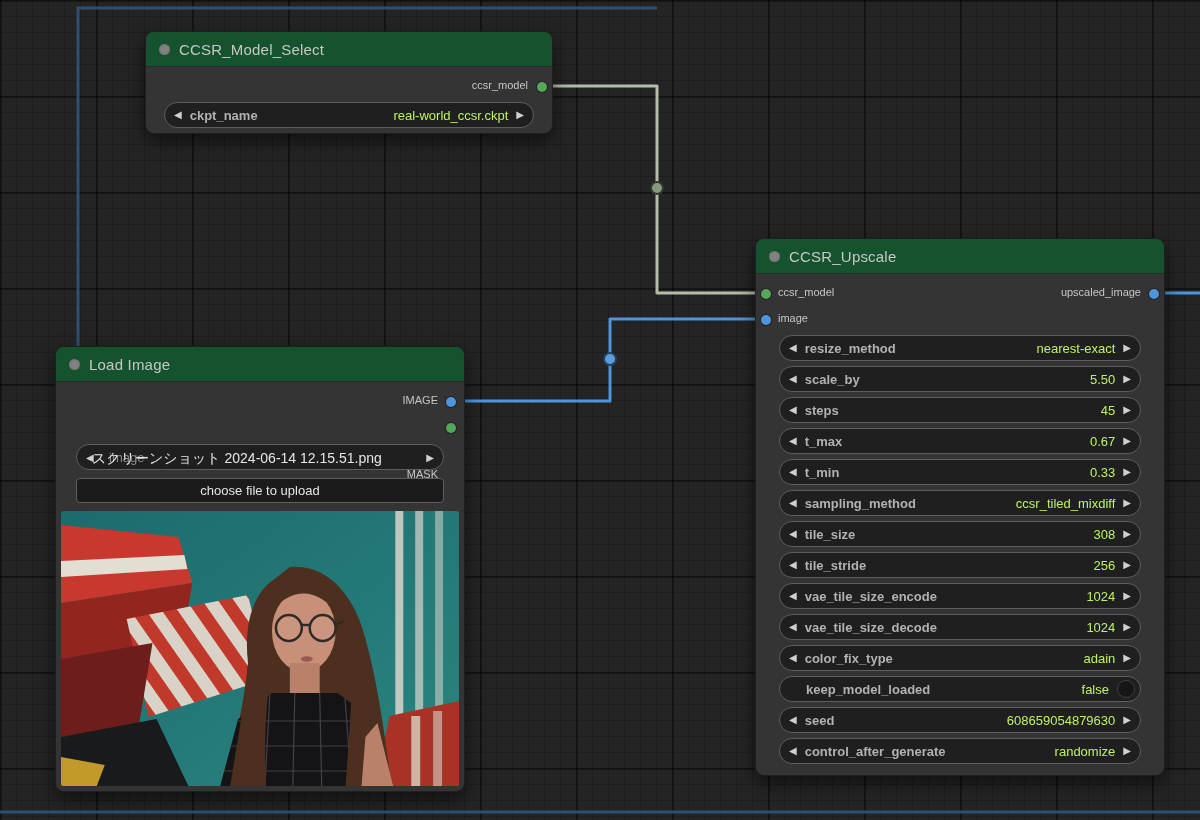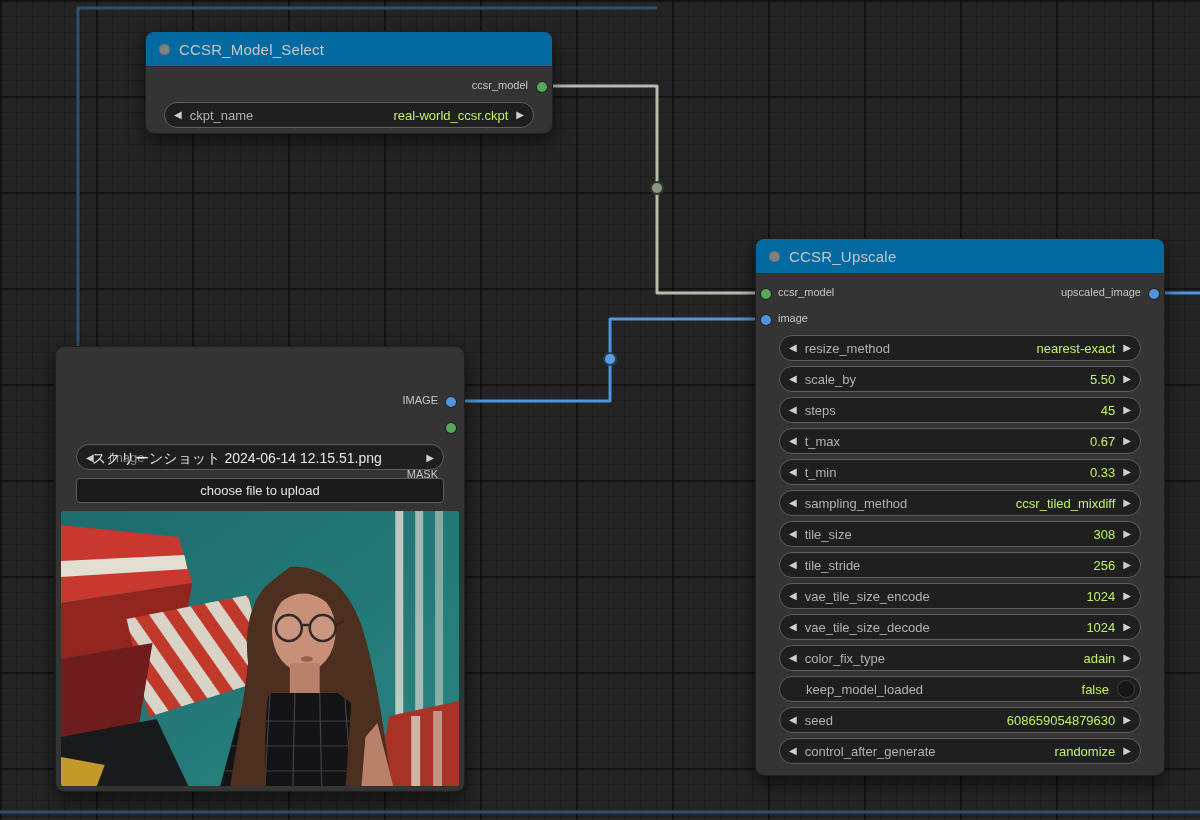--- a/index.html
+++ b/index.html
@@ -17,38 +17,38 @@
   }
   .links{position:absolute;top:0;left:0;z-index:1;}
   .node{
     position:absolute;z-index:2;background:#343434;
     border:1px solid #1f1f1f;border-radius:9px;
     box-shadow:0 7px 18px rgba(0,0,0,0.55);
     box-sizing:border-box;
   }
   .node-title{
     position:absolute;top:0;left:0;right:0;height:34px;
-    background:#0369a1;border-radius:8px 8px 0 0;
+    background:#14532d;border-radius:8px 8px 0 0;
     display:flex;align-items:center;gap:9px;padding-left:13px;
     border-bottom:1px solid #2b2b2b;cursor:move;
   }
   .collapse-dot{width:11px;height:11px;border-radius:50%;background:#828282;box-shadow:inset 0 0 2px #5c5c5c;flex:0 0 11px;}
   .title-text{font-size:15px;color:#c7c7c7;letter-spacing:0.2px;white-space:nowrap;}
   .slot-dot{position:absolute;width:10px;height:10px;border-radius:50%;z-index:3;box-shadow:0 0 0 1px rgba(0,0,0,0.35);}
   .dot-green{background:#55a85a;}
   .dot-blue{background:#4e95dc;}
   .slot-label{position:absolute;font-size:11px;color:#c6c6c6;white-space:nowrap;}
   .pill{
     background:#1f1f1f;border:1px solid #5e5e5e;border-radius:13px;
     display:flex;align-items:center;padding:0 9px;box-sizing:border-box;
     font-size:13px;height:26px;cursor:pointer;
   }
   .pill-abs{position:absolute;}
   .arr{font-size:10px;color:#cfcfcf;line-height:1;flex:0 0 auto;}
-  .wl{color:#b2b2b2;margin-left:8px;white-space:nowrap;overflow:hidden;}
+  .wl{color:#b2b2b2;margin-left:8px;white-space:nowrap;overflow:hidden;font-weight:bold;}
   .wv{color:#bef264;margin-left:auto;margin-right:8px;font-weight:400;white-space:nowrap;}
   .wstack{position:absolute;left:23px;right:23px;top:96px;display:flex;flex-direction:column;gap:5px;}
   .wstack .pill{flex:0 0 26px;}
   .toggle .wl{margin-left:17px;}
   .knob{width:18px;height:18px;border-radius:50%;background:#161616;border:1px solid #3f3f3f;box-sizing:border-box;margin-right:-4px;flex:0 0 18px;}
   .combo{position:absolute;left:20px;right:20px;top:97px;}
   .combo-ghost{position:absolute;left:32px;top:5px;font-size:13px;color:#8a8a8a;}
   .combo-value{position:absolute;left:15px;right:26px;top:5px;font-size:14px;color:#e6e6e6;white-space:nowrap;overflow:hidden;}
   .combo .arr-l{position:absolute;left:9px;top:8px;}
   .combo .arr-r{position:absolute;right:9px;top:8px;}
@@ -90,20 +90,24 @@
     <span class="slot-dot dot-green" style="right:5px;top:50px;"></span>
     <div class="pill pill-abs">
       <span class="arr">◀</span>
       <span class="wl">ckpt_name</span>
       <span class="wv">real-world_ccsr.ckpt</span>
       <span class="arr">▶</span>
     </div>
   </div>
 
   <div class="node" id="node-load-image">
+    <div class="node-title">
+      <span class="collapse-dot"></span>
+      <span class="title-text">Load Image</span>
+    </div>
     <span class="slot-label" style="right:26px;top:47px;">IMAGE</span>
     <span class="slot-dot dot-blue" style="right:8px;top:50px;"></span>
     <span class="slot-label" style="right:26px;top:73px;margin-top:48px;">MASK</span>
     <span class="slot-dot dot-green" style="right:8px;top:76px;"></span>
 
     <div class="pill combo">
       <span class="arr arr-l">◀</span>
       <span class="combo-ghost">image</span>
       <span class="combo-value">スクリーンショット 2024-06-14 12.15.51.png</span>
       <span class="arr arr-r">▶</span>

